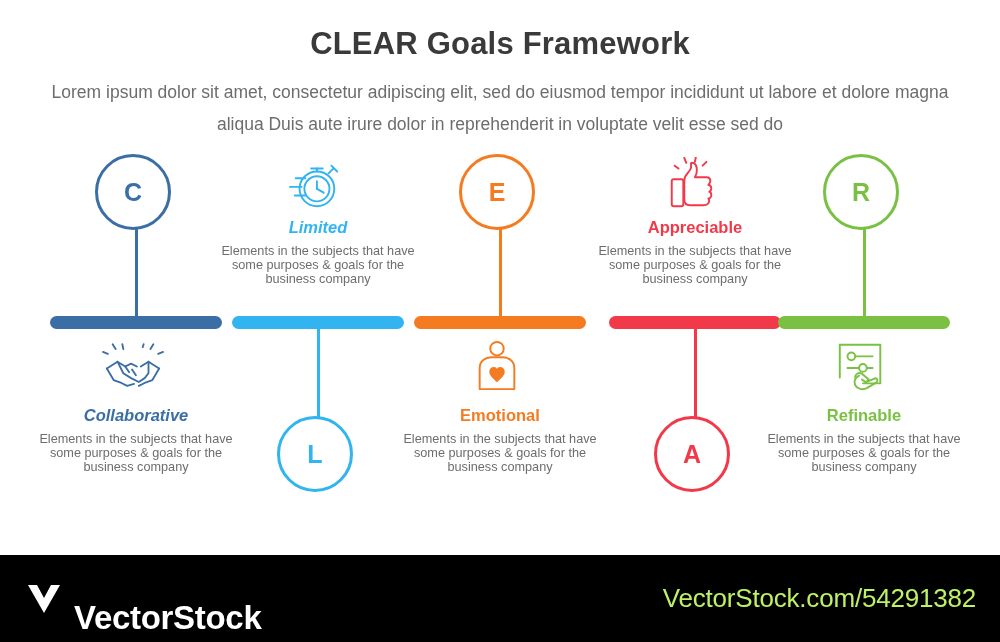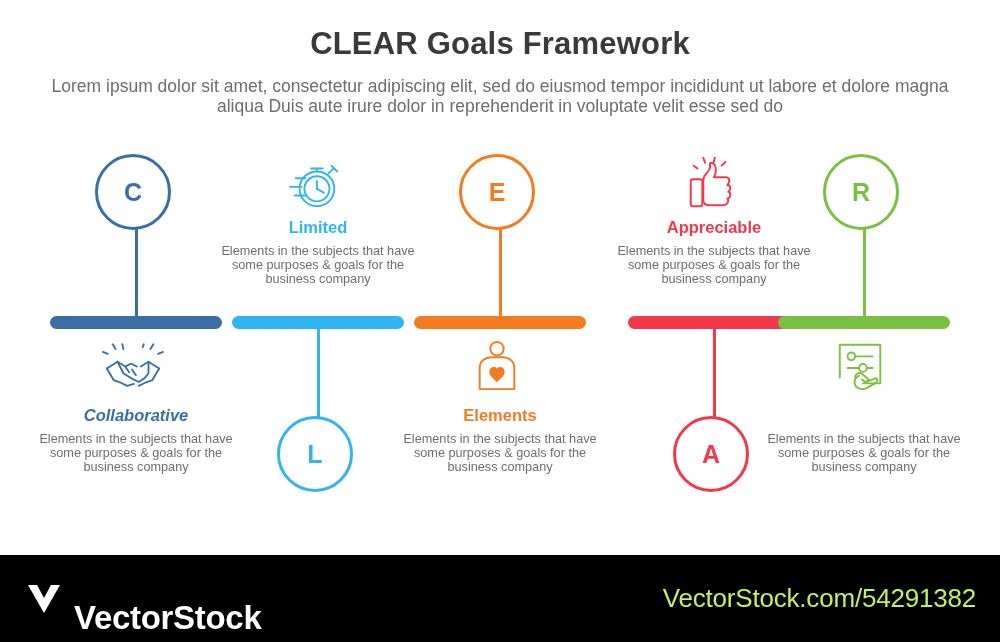--- a/index.html
+++ b/index.html
@@ -38,35 +38,35 @@
     color: #3a3a3a;
     letter-spacing: 0.2px;
   }
   .subtitle {
     position: absolute;
     top: 76px;
     left: 50px;
     width: 900px;
     text-align: center;
     font-size: 17.5px;
-    line-height: 20px;
+    line-height: 32px;
     color: #6d6d6d;
   }
 
   
   .col {
     position: absolute;
     top: 140px;
     width: 200px;
     height: 380px;
   }
   .col-0 { left: 36px; }
   .col-1 { left: 218px; }
   .col-2 { left: 400px; }
-  .col-3 { left: 614px; }
+  .col-3 { left: 595px; }
   .col-4 { left: 764px; }
 
   
   .bar {
     position: absolute;
     left: 14px;
     top: 176px;
     width: 172px;
     height: 13px;
     border-radius: 7px;
@@ -223,42 +223,42 @@
           <path d="M34 33 L41 37"></path>
           <path d="M28 12 L40 12"></path>
           <path d="M34 12 L34 15"></path>
           <path d="M46 17 L51 12"></path>
           <path d="M49 9 L55 15"></path>
           <path d="M12 22 L22 22"></path>
           <path d="M6 31 L18 31"></path>
           <path d="M11 40 L22 40"></path>
         </svg>
       </div>
-      <div class="heading heading-top" style="color:#31b4ef;">Limited</div>
+      <div class="heading heading-top" style="color:#31b4ef;font-style:italic;">Limited</div>
       <div class="desc desc-top">Elements in the subjects that have  some purposes &amp; goals for the  business company</div>
       <div class="bar" style="background:#31b4ef;"></div>
       <div class="circle circle-bottom" style="border-color:#31b4ef;color:#31b4ef;">
         <span>L</span>
       </div>
     </div>
 
     <div class="col col-2">
       <div class="stem stem-up" style="background:#f47b20;"></div>
       <div class="circle circle-top" style="border-color:#f47b20;color:#f47b20;">
         <span>E</span>
       </div>
       <div class="bar" style="background:#f47b20;"></div>
       <div class="iconbox iconbox-bottom">
         <svg viewBox="0 0 54 56" width="52" height="54" fill="none" stroke="#f47b20" stroke-width="2" stroke-linecap="round" stroke-linejoin="round">
           <circle cx="27" cy="10" r="7"></circle>
           <path d="M9 52 L9 30 C9 23 15 19 21 19 L33 19 C39 19 45 23 45 30 L45 52 Z"></path>
           <path d="M27 45 C23 41 19 38 19 34 C19 31 21 29 24 29 C25.6 29 26.6 30 27 31 C27.4 30 28.4 29 30 29 C33 29 35 31 35 34 C35 38 31 41 27 45 Z" fill="#f47b20" stroke="none"></path>
         </svg>
       </div>
-      <div class="heading heading-bottom" style="color:#f47b20;">Elements</div>
+      <div class="heading heading-bottom" style="color:#f47b20;">Emotional</div>
       <div class="desc desc-bottom">Elements in the subjects that have  some purposes &amp; goals for the  business company</div>
     </div>
 
     <div class="col col-3">
       <div class="stem stem-down" style="background:#f2394a;"></div>
       <div class="iconbox iconbox-top">
         <svg viewBox="0 0 56 56" width="54" height="54" fill="none" stroke="#f2394a" stroke-width="2" stroke-linecap="round" stroke-linejoin="round">
           <path d="M22 6 L20 1"></path>
           <path d="M31 5 L32 0"></path>
           <path d="M39 9 L43 5"></path>
@@ -287,20 +287,21 @@
           <path d="M6 6 L6 40"></path>
           <circle cx="18" cy="18" r="4"></circle>
           <path d="M22 18 L40 18"></path>
           <circle cx="30" cy="30" r="4"></circle>
           <path d="M14 30 L26 30"></path>
           <path d="M34 30 L40 30"></path>
           <path d="M22 40 C22 36 26 34 29 36 L36 42 L33 45 L29 42"></path>
           <path d="M26 38 C22 40 20 44 22 48 C24 52 30 53 34 51 L44 45 C46 43.5 45 40 42 41 L35 44"></path>
         </svg>
       </div>
+      <div class="heading heading-bottom" style="color:#7ac143;">Refinable</div>
       <div class="desc desc-bottom">Elements in the subjects that have  some purposes &amp; goals for the  business company</div>
     </div>
 
   </div>
 
   <div class="footer">
     <div class="brand">
       <svg class="brand-mark" viewBox="0 0 40 40">
         <path d="M4 6 L20 34 L36 6 L27 6 L20 19 L13 6 Z" fill="#ffffff"></path>
       </svg>

